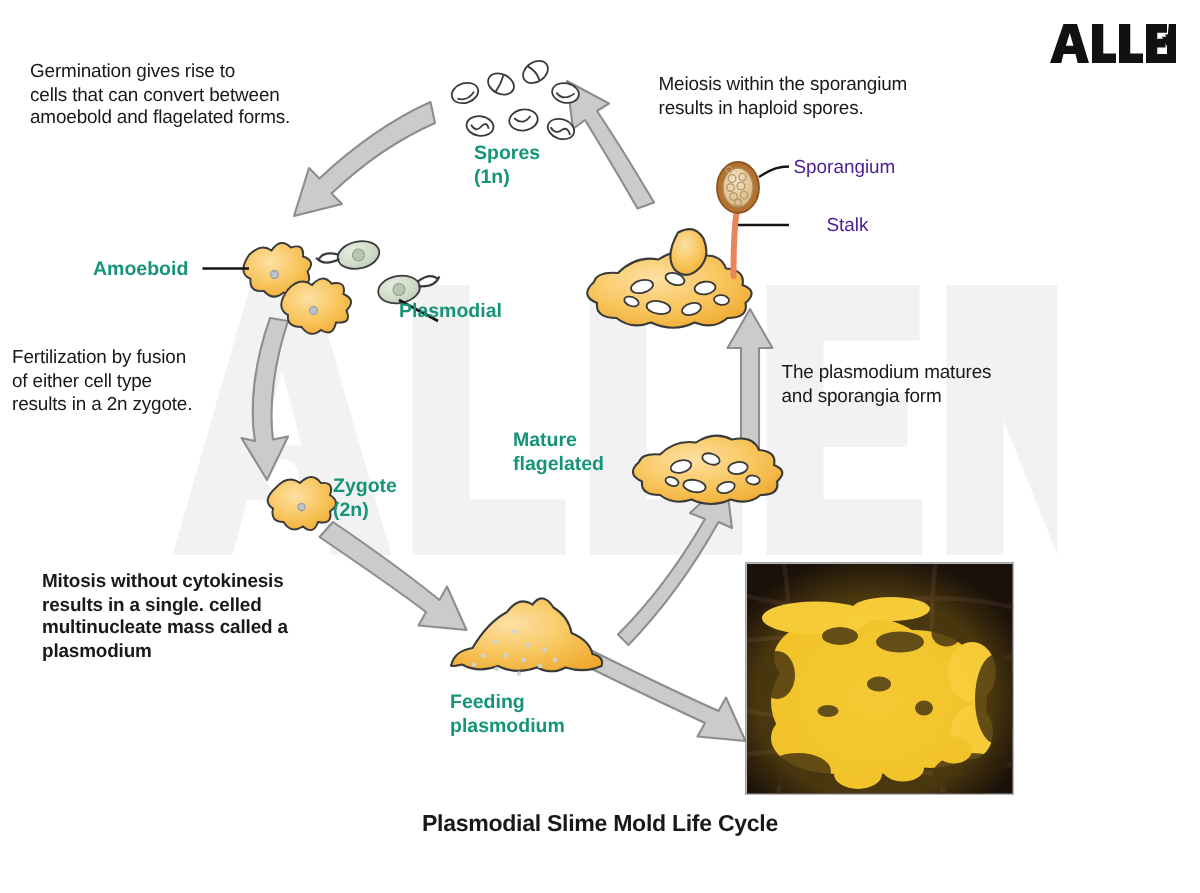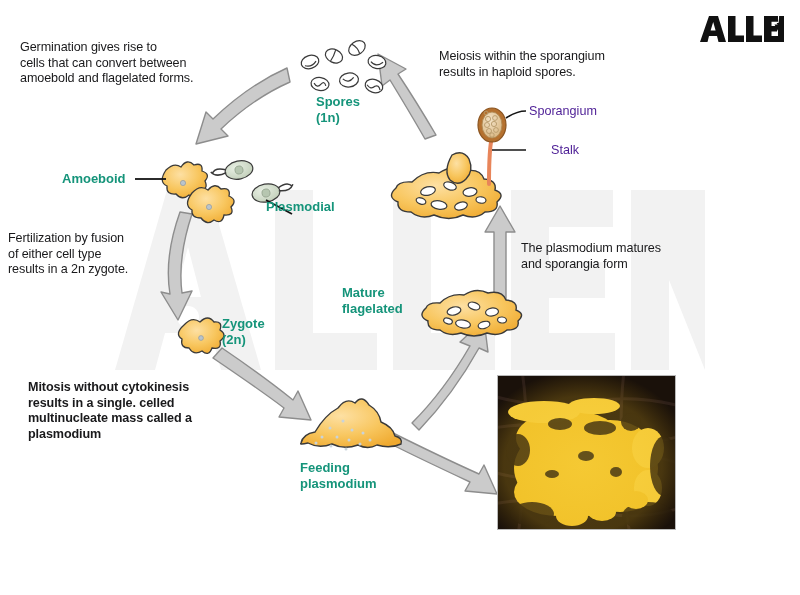--- a/index.html
+++ b/index.html
@@ -390,14 +390,15 @@
   <div class="tlabel" style="left:342px;top:285px;">Mature
 flagelated</div>
 
   <div class="tlabel" style="left:300px;top:460px;">Feeding
 plasmodium</div>
 
   <div class="llabel" style="left:529px;top:104px;">Sporangium</div>
 
   <div class="llabel" style="left:529px;top:143px;margin-left:22px;">Stalk</div>
 
+  <div class="title">Plasmodial Slime Mold Life Cycle</div>
 
 </div>
 
 </body></html>

